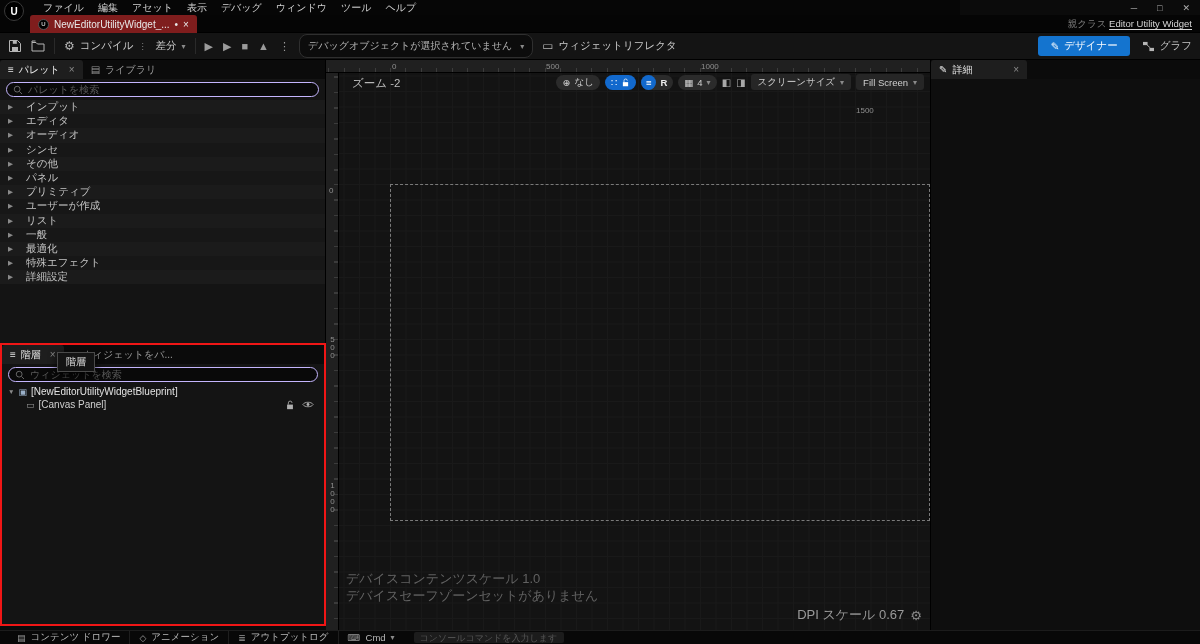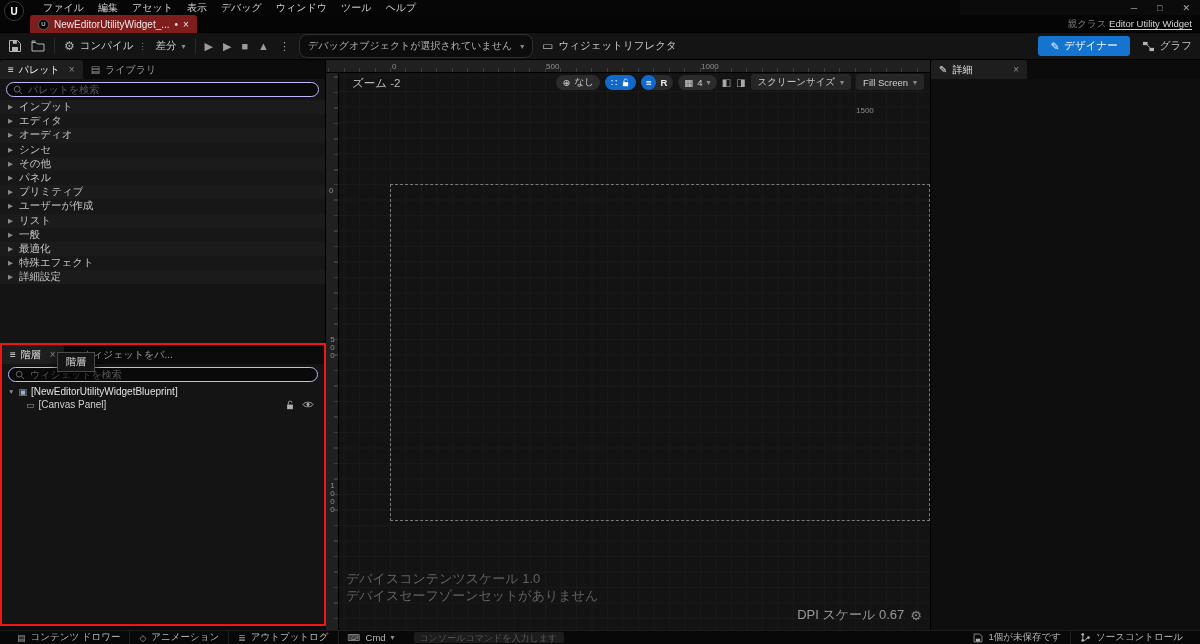--- a/index.html
+++ b/index.html
@@ -43,21 +43,21 @@
   .tab { display:flex; align-items:center; gap:5px; padding:0 8px; font-size:10px; color:#9a9a9a; }
   .tab.active { background:#1e1e1e; color:#e6e6e6; border-radius:3px 3px 0 0; }
   .tab .x { color:#8a8a8a; margin-left:4px; font-size:10px; }
   .searchbar { padding:3px 6px; }
   .searchbox { height:15px; border-radius:8px; background:#090909; border:1px solid #c4b5fd; display:flex; align-items:center; gap:5px; padding:0 6px; }
   .searchbox input { flex:1; background:transparent; border:none; outline:none; font:inherit; font-size:10px; color:#bbb; }
   .searchbox input::placeholder { color:#5a5a5a; }
 
   
   #palette-panel { left:0; top:60px; width:326px; height:284px; background:#141414; border-right:1px solid #000; }
-  .cat-row { height:14.2px; display:flex; align-items:center; gap:6px; padding-left:8px; font-size:10.5px; color:#c6c6c6; }
+  .cat-row { height:14.2px; display:flex; align-items:center; gap:13px; padding-left:8px; font-size:10.5px; color:#c6c6c6; }
   .cat-row:nth-child(odd) { background:#1b1b1b; }
   .cat-row:nth-child(even) { background:#171717; }
   .cat-arrow { color:#8a8a8a; font-size:6.5px; }
 
   
   #hierarchy-panel { left:2px; top:345px; width:322px; height:279px; background:#141414; }
   .tree-row { height:13px; display:flex; align-items:center; gap:4px; font-size:10px; position:relative; }
   .tree-icons { position:absolute; right:10px; display:flex; gap:7px; align-items:center; }
   #red-highlight { left:0; top:343px; width:326px; height:283px; border:2px solid #f01616; z-index:50; pointer-events:none; }
   #tooltip { left:57px; top:352px; background:#141414; border:1px solid #4a4a4a; padding:2px 8px; font-size:10px; color:#e0e0e0; z-index:60; box-shadow:0 3px 8px rgba(0,0,0,.8); }
@@ -416,37 +416,15 @@
     <div class="sb-item">
       <span class="sb-icon">≣</span>
       <span>アウトプットログ</span>
     </div>
     <div class="sb-item no-border">
       <span class="sb-icon">⌨</span>
       <span>Cmd</span>
       <span class="chev">▾</span>
     </div>
     <input id="console-input" placeholder="コンソールコマンドを入力します" style="">
-    <div id="sb-right">
-      <div class="sb-item">
-        <span class="icon">
-          <svg width="10" height="10" viewBox="0 0 14 14">
-              <path d="M1.5 1.5h8l3 3v8h-11z" fill="none" stroke="#b5b5b5"></path>
-              <rect x="4" y="8" width="6" height="4" fill="#b5b5b5"></rect>
-            </svg>
-        </span>
-        <span>1個が未保存です</span>
-      </div>
-      <div class="sb-item no-border">
-        <span class="icon">
-          <svg width="11" height="11" viewBox="0 0 12 12">
-              <circle cx="3" cy="2.8" r="1.5" fill="#b5b5b5"></circle>
-              <circle cx="3" cy="9.2" r="1.5" fill="#b5b5b5"></circle>
-              <circle cx="9.2" cy="6" r="1.5" fill="#b5b5b5"></circle>
-              <path d="M3 4.3v3.4M4.5 9.2c3.2 0 1.5-3.2 4.7-3.2" stroke="#b5b5b5" fill="none"></path>
-            </svg>
-        </span>
-        <span>ソースコントロール</span>
-      </div>
-    </div>
   </div>
 
 </div>
 
 </body></html>

